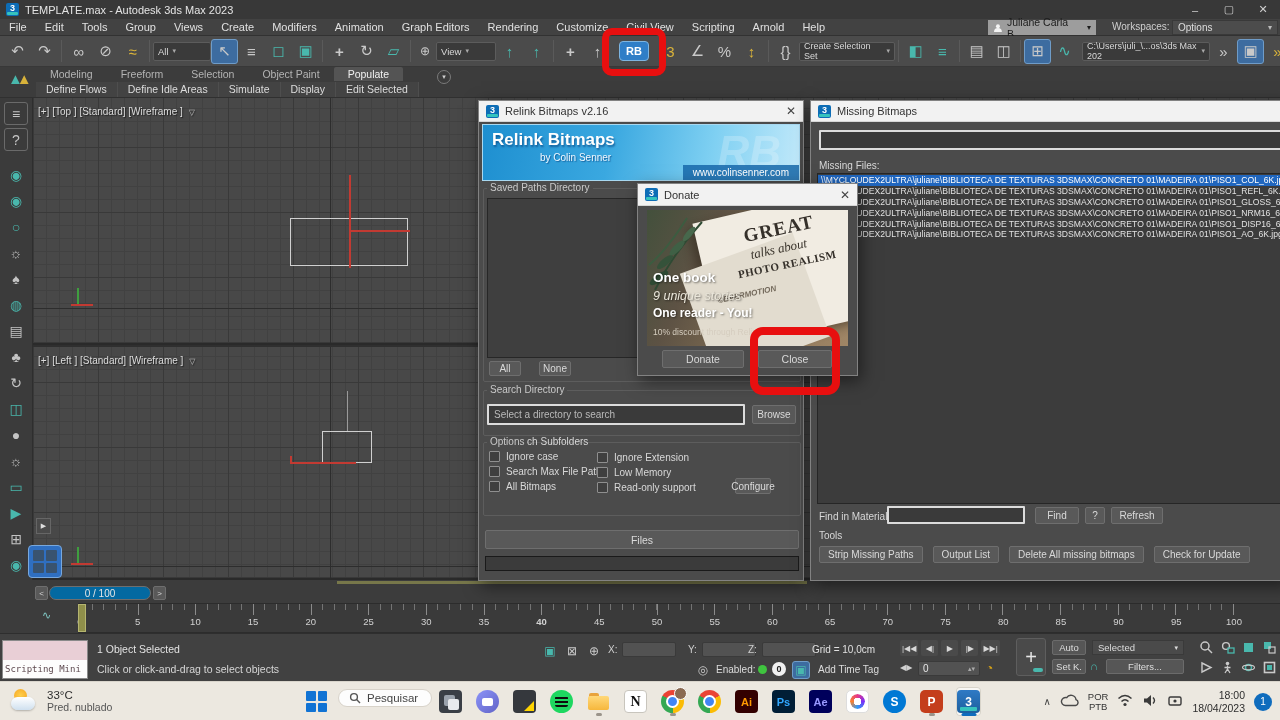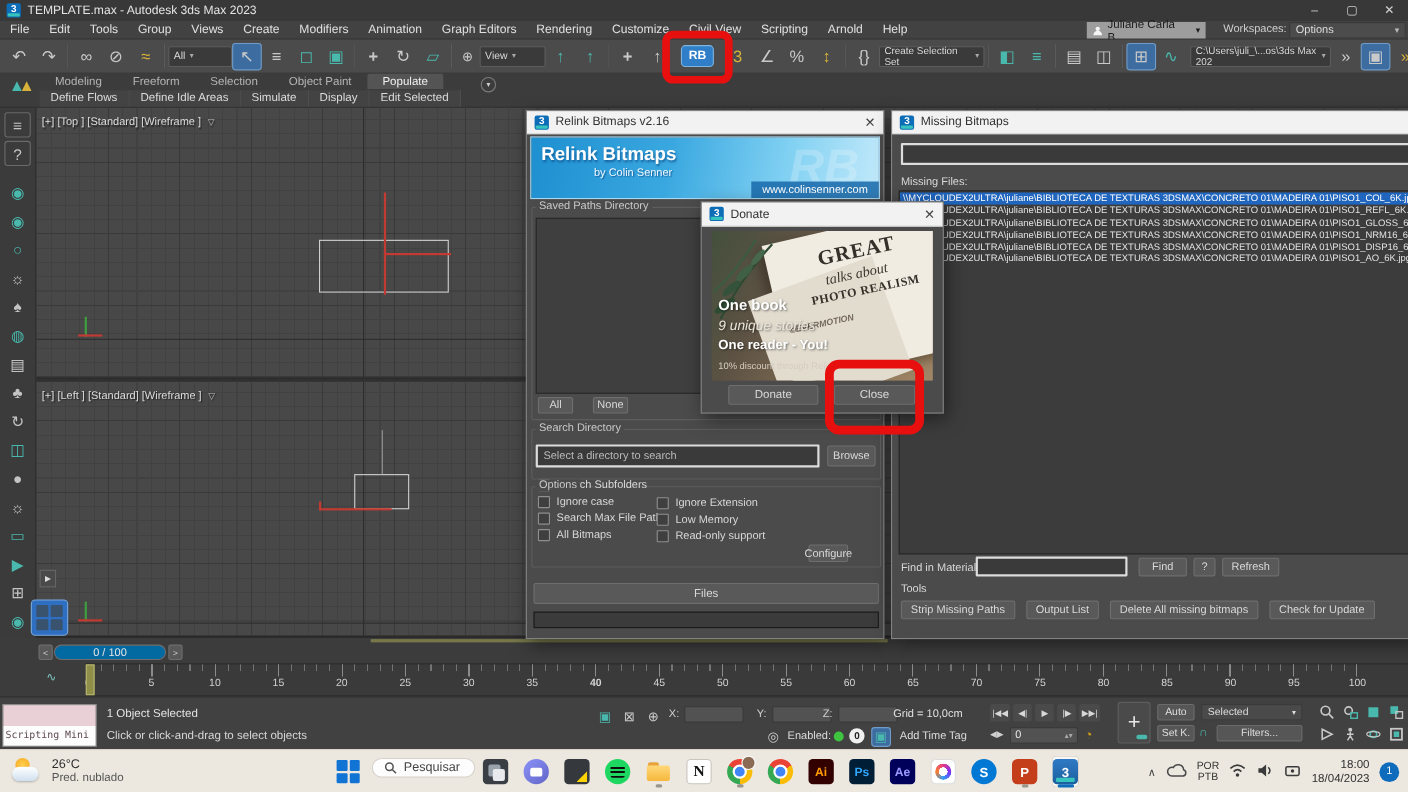--- a/index.html
+++ b/index.html
@@ -657,21 +657,21 @@
     </span>
   </div>
 
   <div class="taskbar">
     <span class="weather">
       <span class="weather-ico">
         <span class="weather-sun"></span>
           <span class="weather-cloud"></span>
       </span>
       <span>
-        <div class="weather-temp">26°C</div>
+        <div class="weather-temp">33°C</div>
         <div class="weather-desc">Pred. nublado</div>
       </span>
     </span>
     <span class="startbtn">
         <span></span>
         <span></span>
         <span></span>
         <span></span>
       </span>
     <span class="searchpill">
@@ -856,21 +856,21 @@
           </span>
           <span class="cb">
             <span class="cb-box"></span>
             <span class="cb-label">Low Memory</span>
           </span>
           <span class="cb">
             <span class="cb-box"></span>
             <span class="cb-label">Read-only support</span>
           </span>
         </span>
-      <span class="btn" style="position:absolute;left:256px;top:373px;width:36px;height:16px">Configure</span>
+      <span class="btn" style="position:absolute;left:256px;top:356px;width:36px;height:16px">Configure</span>
       <span class="btn relink-btn">Files</span>
       <span class="progress"></span>
     </div>
   </div>
 
   <div class="dialog missing">
     <div class="dlg-title">
       <span class="max-icon">3</span>
       <span>Missing Bitmaps</span>
     </div>

